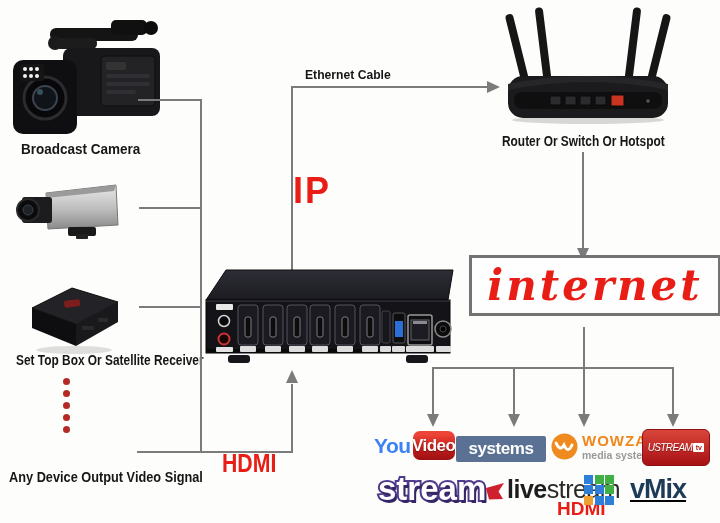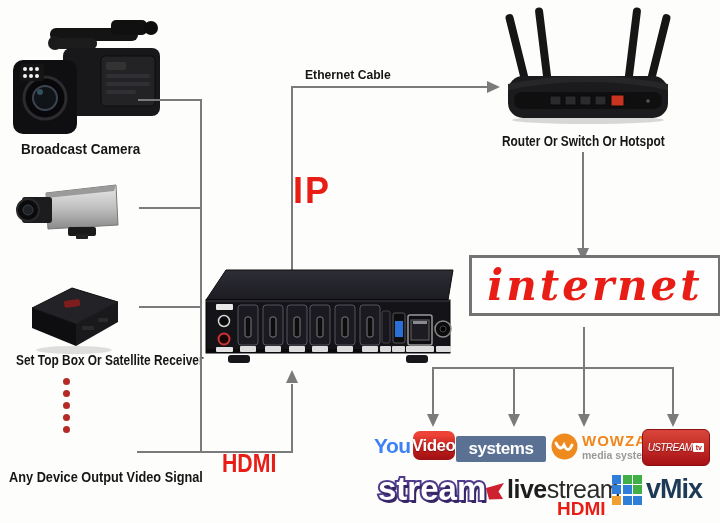--- a/index.html
+++ b/index.html
@@ -42,21 +42,21 @@
   .tvbox{width:11px;height:9px;background:#fff;border-radius:1px;font-size:7px;
         font-weight:800;color:#b5201c;display:flex;align-items:center;
         justify-content:center;line-height:1;}
   .twitch{position:absolute;left:378px;top:470px;font-size:33px;font-weight:800;
         color:#fff;-webkit-text-stroke:4px #4f3a8c;paint-order:stroke fill;
         letter-spacing:0px;text-shadow:2px 3px 0 #362764;}
   .lstream{position:absolute;left:485px;top:475px;display:flex;align-items:center;}
   .ls-live{font-size:25px;font-weight:800;color:#1d1d1d;letter-spacing:-0.5px;}
   .ls-stream{font-size:25px;font-weight:400;color:#2a2a2a;letter-spacing:-0.5px;}
   .ls-hdmi{position:absolute;left:557px;top:498px;font-size:19px;font-weight:800;}
-  .vmix{position:absolute;left:612px;top:474px;display:flex;align-items:center;gap:4px;}
+  .vmix{position:absolute;left:584px;top:474px;display:flex;align-items:center;gap:16px;text-decoration:underline;}
   .vmix-grid{display:grid;grid-template-columns:repeat(3,9px);grid-auto-rows:9px;gap:1.5px;}
   .vmix-grid i{display:block;}
   .c-b{background:#2f7ed8;} .c-g{background:#3faf46;} .c-o{background:#f0a030;}
   .vmix-name{font-size:27px;font-weight:800;color:#1d3a57;letter-spacing:-1px;}
 </style>
 </head>
 <body>
 
 <div id="canvas">
 

